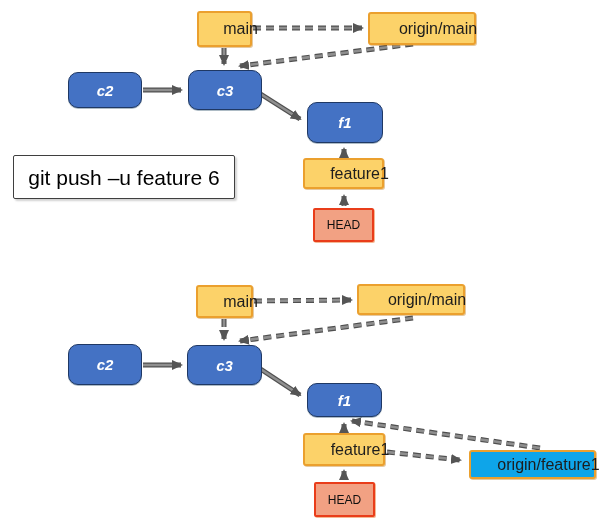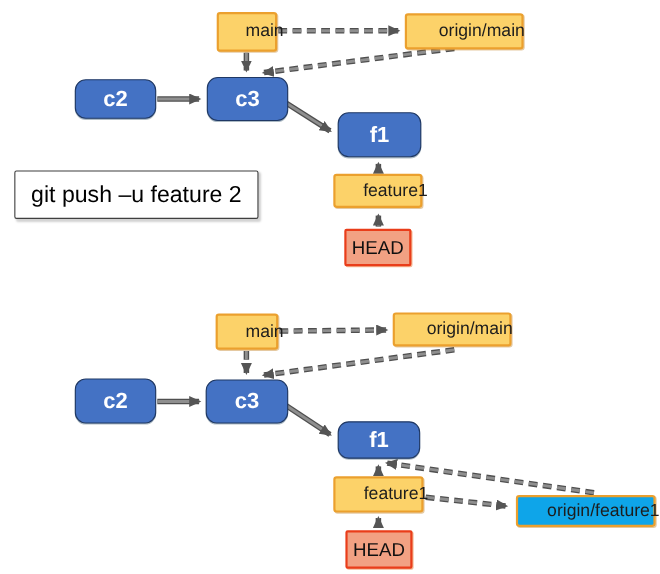--- a/index.html
+++ b/index.html
@@ -18,34 +18,35 @@
     align-items:center;
     justify-content:center;
     border-style:solid;
     line-height:1;
     white-space:nowrap;
   }
   .node.commit {
     border-width:1.5px;
     border-radius:10px;
     font-weight:700;
-    font-size:20px;
+    font-size:15px;
     box-shadow:0 1px 0 rgba(20,60,90,0.35);
+    font-style:italic;
   }
   .node.ref {
     border-width:2px;
     border-radius:3px;
     font-size:16px;
     box-shadow:1px 1px 0 rgba(190,120,20,0.40);
     padding-left:32px;
   }
   .node.head {
     border-width:2px;
     border-radius:2px;
-    font-size:17px;
+    font-size:12px;
     box-shadow:1px 1px 0 rgba(235,125,60,0.55);
   }
   .node.command {
     border-width:1.5px;
     border-radius:2px;
     font-size:21px;
     box-shadow:2px 2px 2px rgba(0,0,0,0.18);
   }
 </style>
 </head>
@@ -122,21 +123,21 @@
         <path d="M540,448 L352,421" stroke="#4f4f4f" stroke-width="5" fill="none" stroke-dasharray="8 5"></path>
         <path d="M540,448 L352,421" stroke="#8f8f8f" stroke-width="2.6" fill="none" marker-end="url(#arrow)" stroke-dasharray="8 5"></path>
       </g>
     </svg>
   <div id="nodes">
       <div class="node ref" style="left: 197px; top: 11px; width: 55px; height: 36px; background: rgb(252, 210, 105); border-color: rgb(235, 160, 46); color: rgb(29, 29, 29);">main</div>
       <div class="node ref" style="left: 368px; top: 12px; width: 108px; height: 33px; background: rgb(252, 210, 105); border-color: rgb(235, 160, 46); color: rgb(29, 29, 29);">origin/main</div>
       <div class="node commit" style="left: 68px; top: 72px; width: 74px; height: 36px; background: rgb(68, 114, 196); border-color: rgb(31, 56, 100); color: rgb(255, 255, 255);">c2</div>
       <div class="node commit" style="left: 188px; top: 70px; width: 74px; height: 40px; background: rgb(68, 114, 196); border-color: rgb(31, 56, 100); color: rgb(255, 255, 255);">c3</div>
       <div class="node commit" style="left: 307px; top: 102px; width: 76px; height: 41px; background: rgb(68, 114, 196); border-color: rgb(31, 56, 100); color: rgb(255, 255, 255);">f1</div>
-      <div class="node command" style="left: 13px; top: 155px; width: 222px; height: 44px; background: rgb(255, 255, 255); border-color: rgb(63, 63, 63); color: rgb(0, 0, 0);">git push –u feature 2</div>
+      <div class="node command" style="left: 13px; top: 155px; width: 222px; height: 44px; background: rgb(255, 255, 255); border-color: rgb(63, 63, 63); color: rgb(0, 0, 0);">git push –u feature 6</div>
       <div class="node ref" style="left: 303px; top: 158px; width: 81px; height: 31px; background: rgb(252, 210, 105); border-color: rgb(235, 160, 46); color: rgb(29, 29, 29);">feature1</div>
       <div class="node head" style="left: 313px; top: 208px; width: 61px; height: 34px; background: rgb(242, 161, 131); border-color: rgb(233, 61, 26); color: rgb(16, 16, 16);">HEAD</div>
       <div class="node ref" style="left: 196px; top: 285px; width: 57px; height: 33px; background: rgb(252, 210, 105); border-color: rgb(235, 160, 46); color: rgb(29, 29, 29);">main</div>
       <div class="node ref" style="left: 357px; top: 284px; width: 108px; height: 31px; background: rgb(252, 210, 105); border-color: rgb(235, 160, 46); color: rgb(29, 29, 29);">origin/main</div>
       <div class="node commit" style="left: 68px; top: 344px; width: 74px; height: 41px; background: rgb(68, 114, 196); border-color: rgb(31, 56, 100); color: rgb(255, 255, 255);">c2</div>
       <div class="node commit" style="left: 187px; top: 345px; width: 75px; height: 40px; background: rgb(68, 114, 196); border-color: rgb(31, 56, 100); color: rgb(255, 255, 255);">c3</div>
       <div class="node commit" style="left: 307px; top: 383px; width: 75px; height: 34px; background: rgb(68, 114, 196); border-color: rgb(31, 56, 100); color: rgb(255, 255, 255);">f1</div>
       <div class="node ref" style="left: 303px; top: 433px; width: 82px; height: 33px; background: rgb(252, 210, 105); border-color: rgb(235, 160, 46); color: rgb(29, 29, 29);">feature1</div>
       <div class="node head" style="left: 314px; top: 482px; width: 61px; height: 35px; background: rgb(242, 161, 131); border-color: rgb(233, 61, 26); color: rgb(16, 16, 16);">HEAD</div>
       <div class="node ref" style="left: 469px; top: 450px; width: 127px; height: 29px; background: #0ea5e9; border-color: rgb(235, 160, 46); color: rgb(29, 29, 29);">origin/feature1</div>

